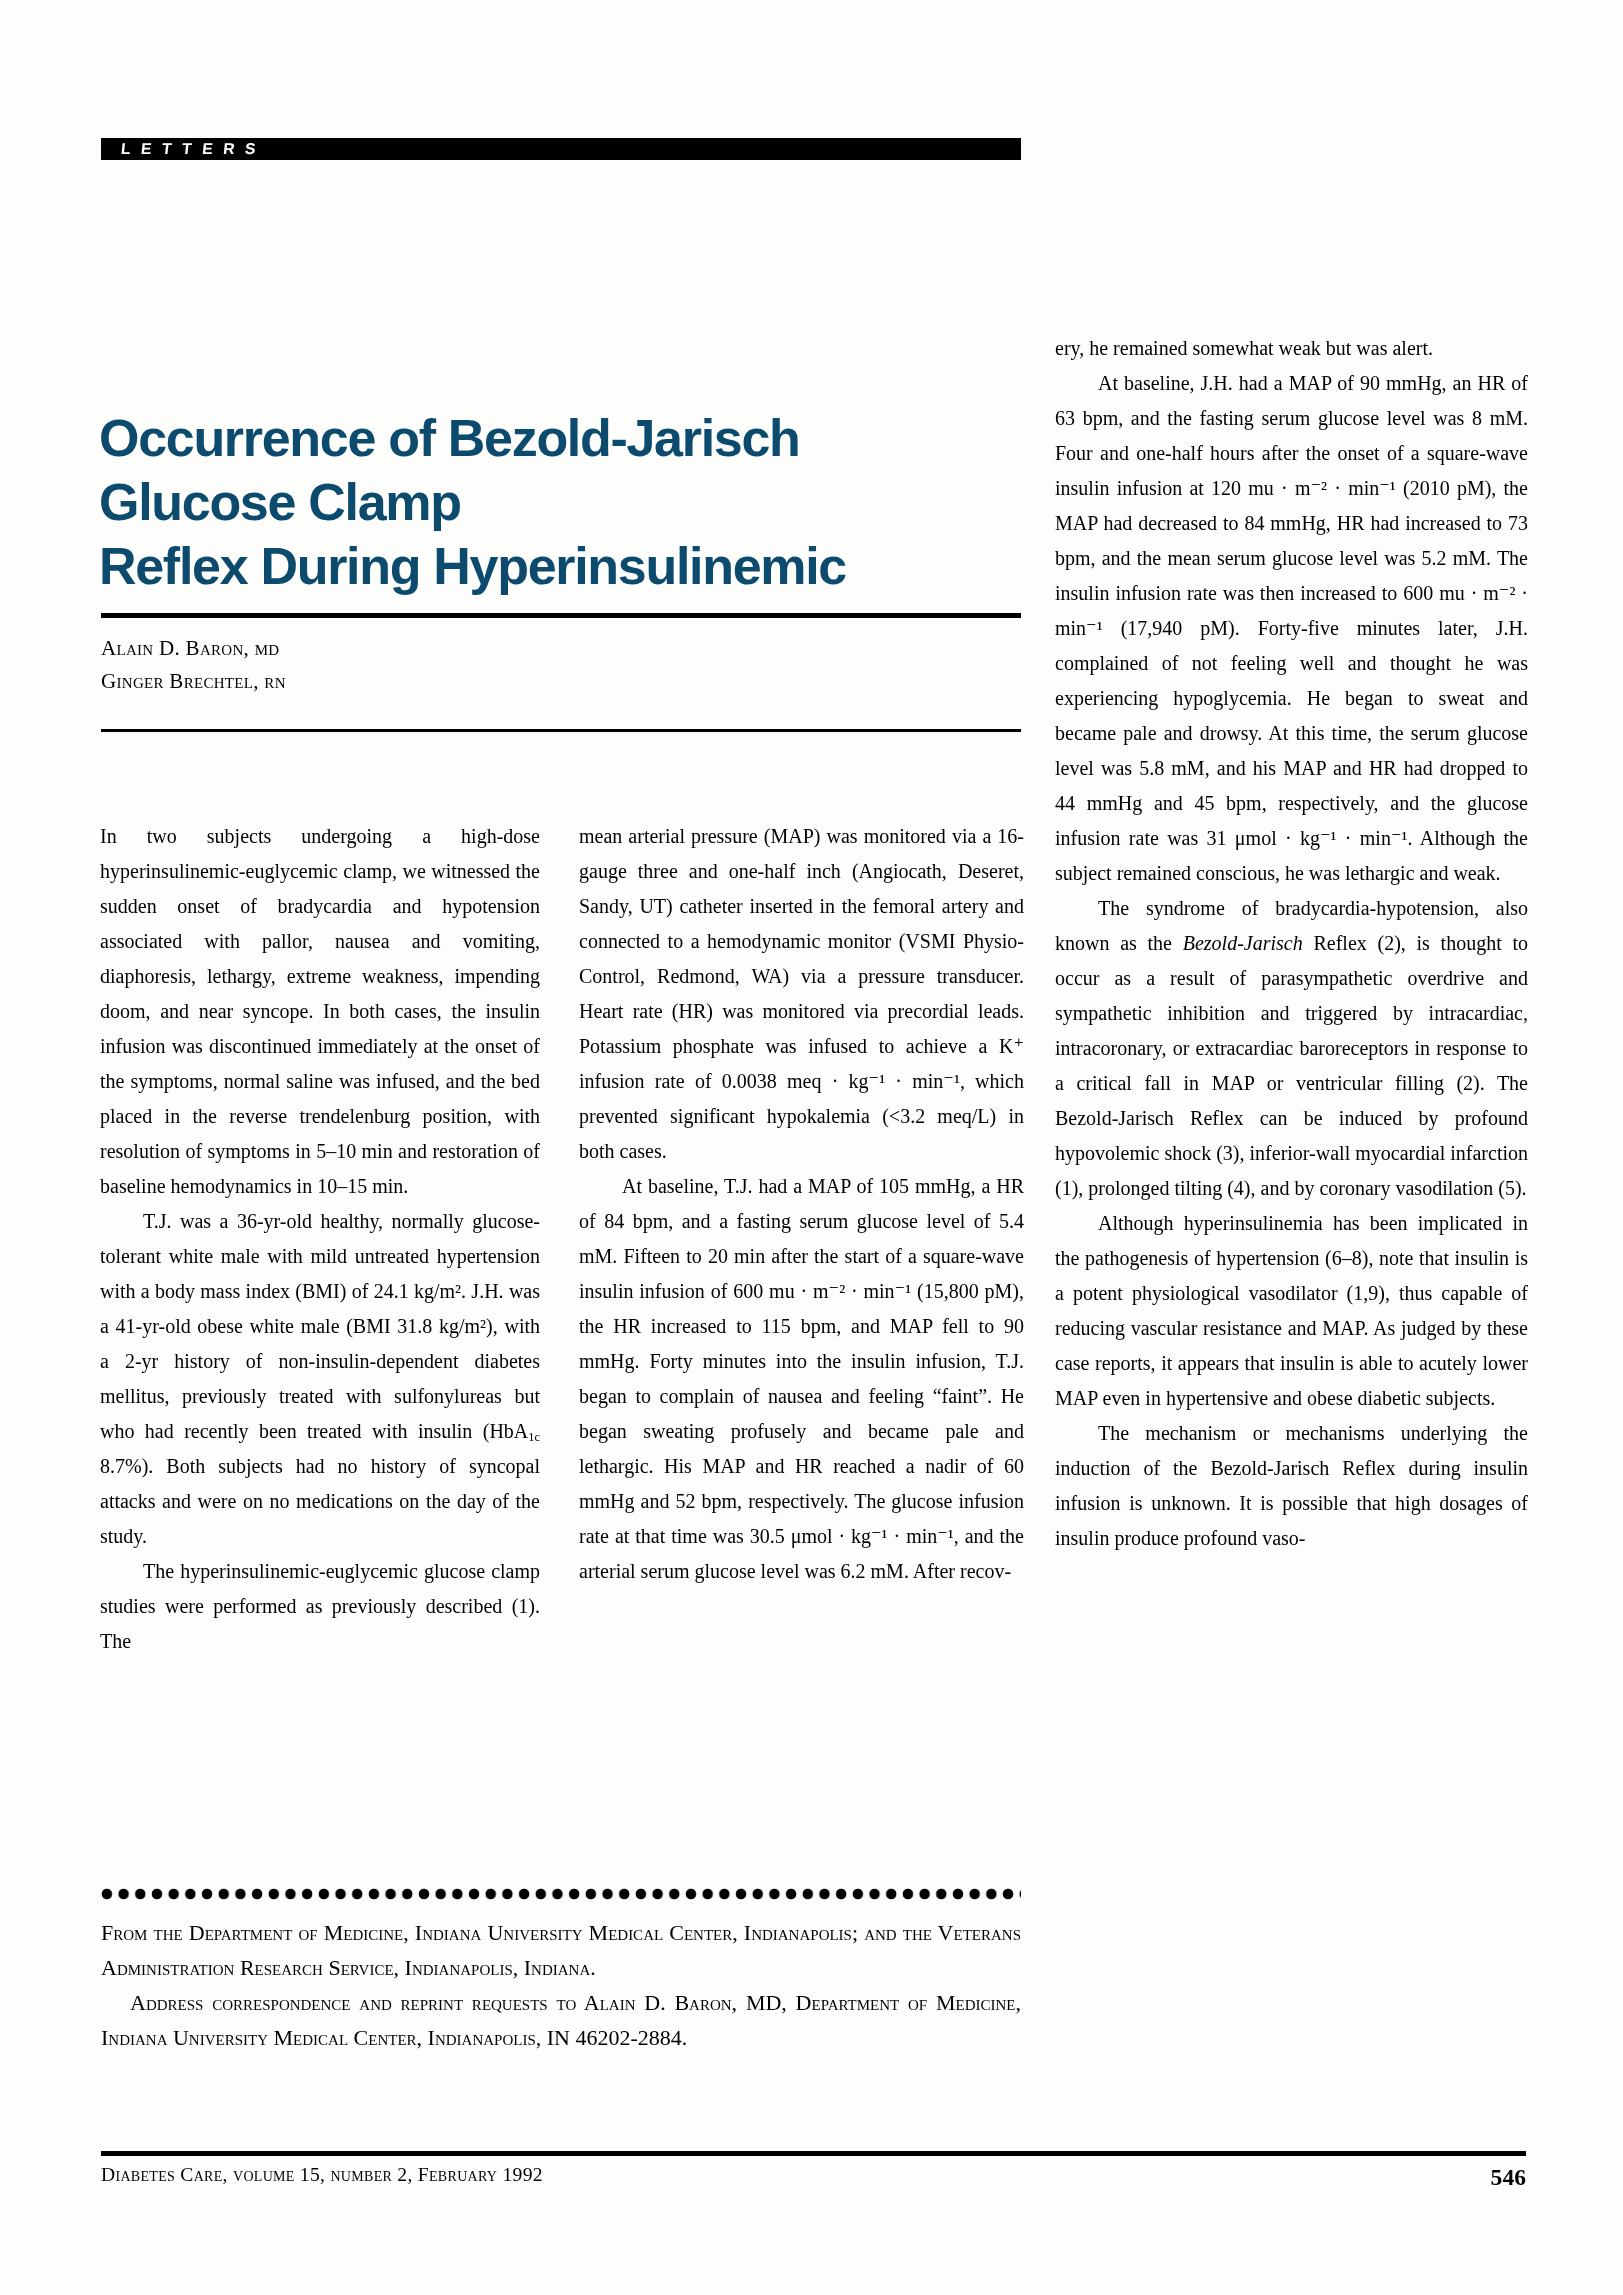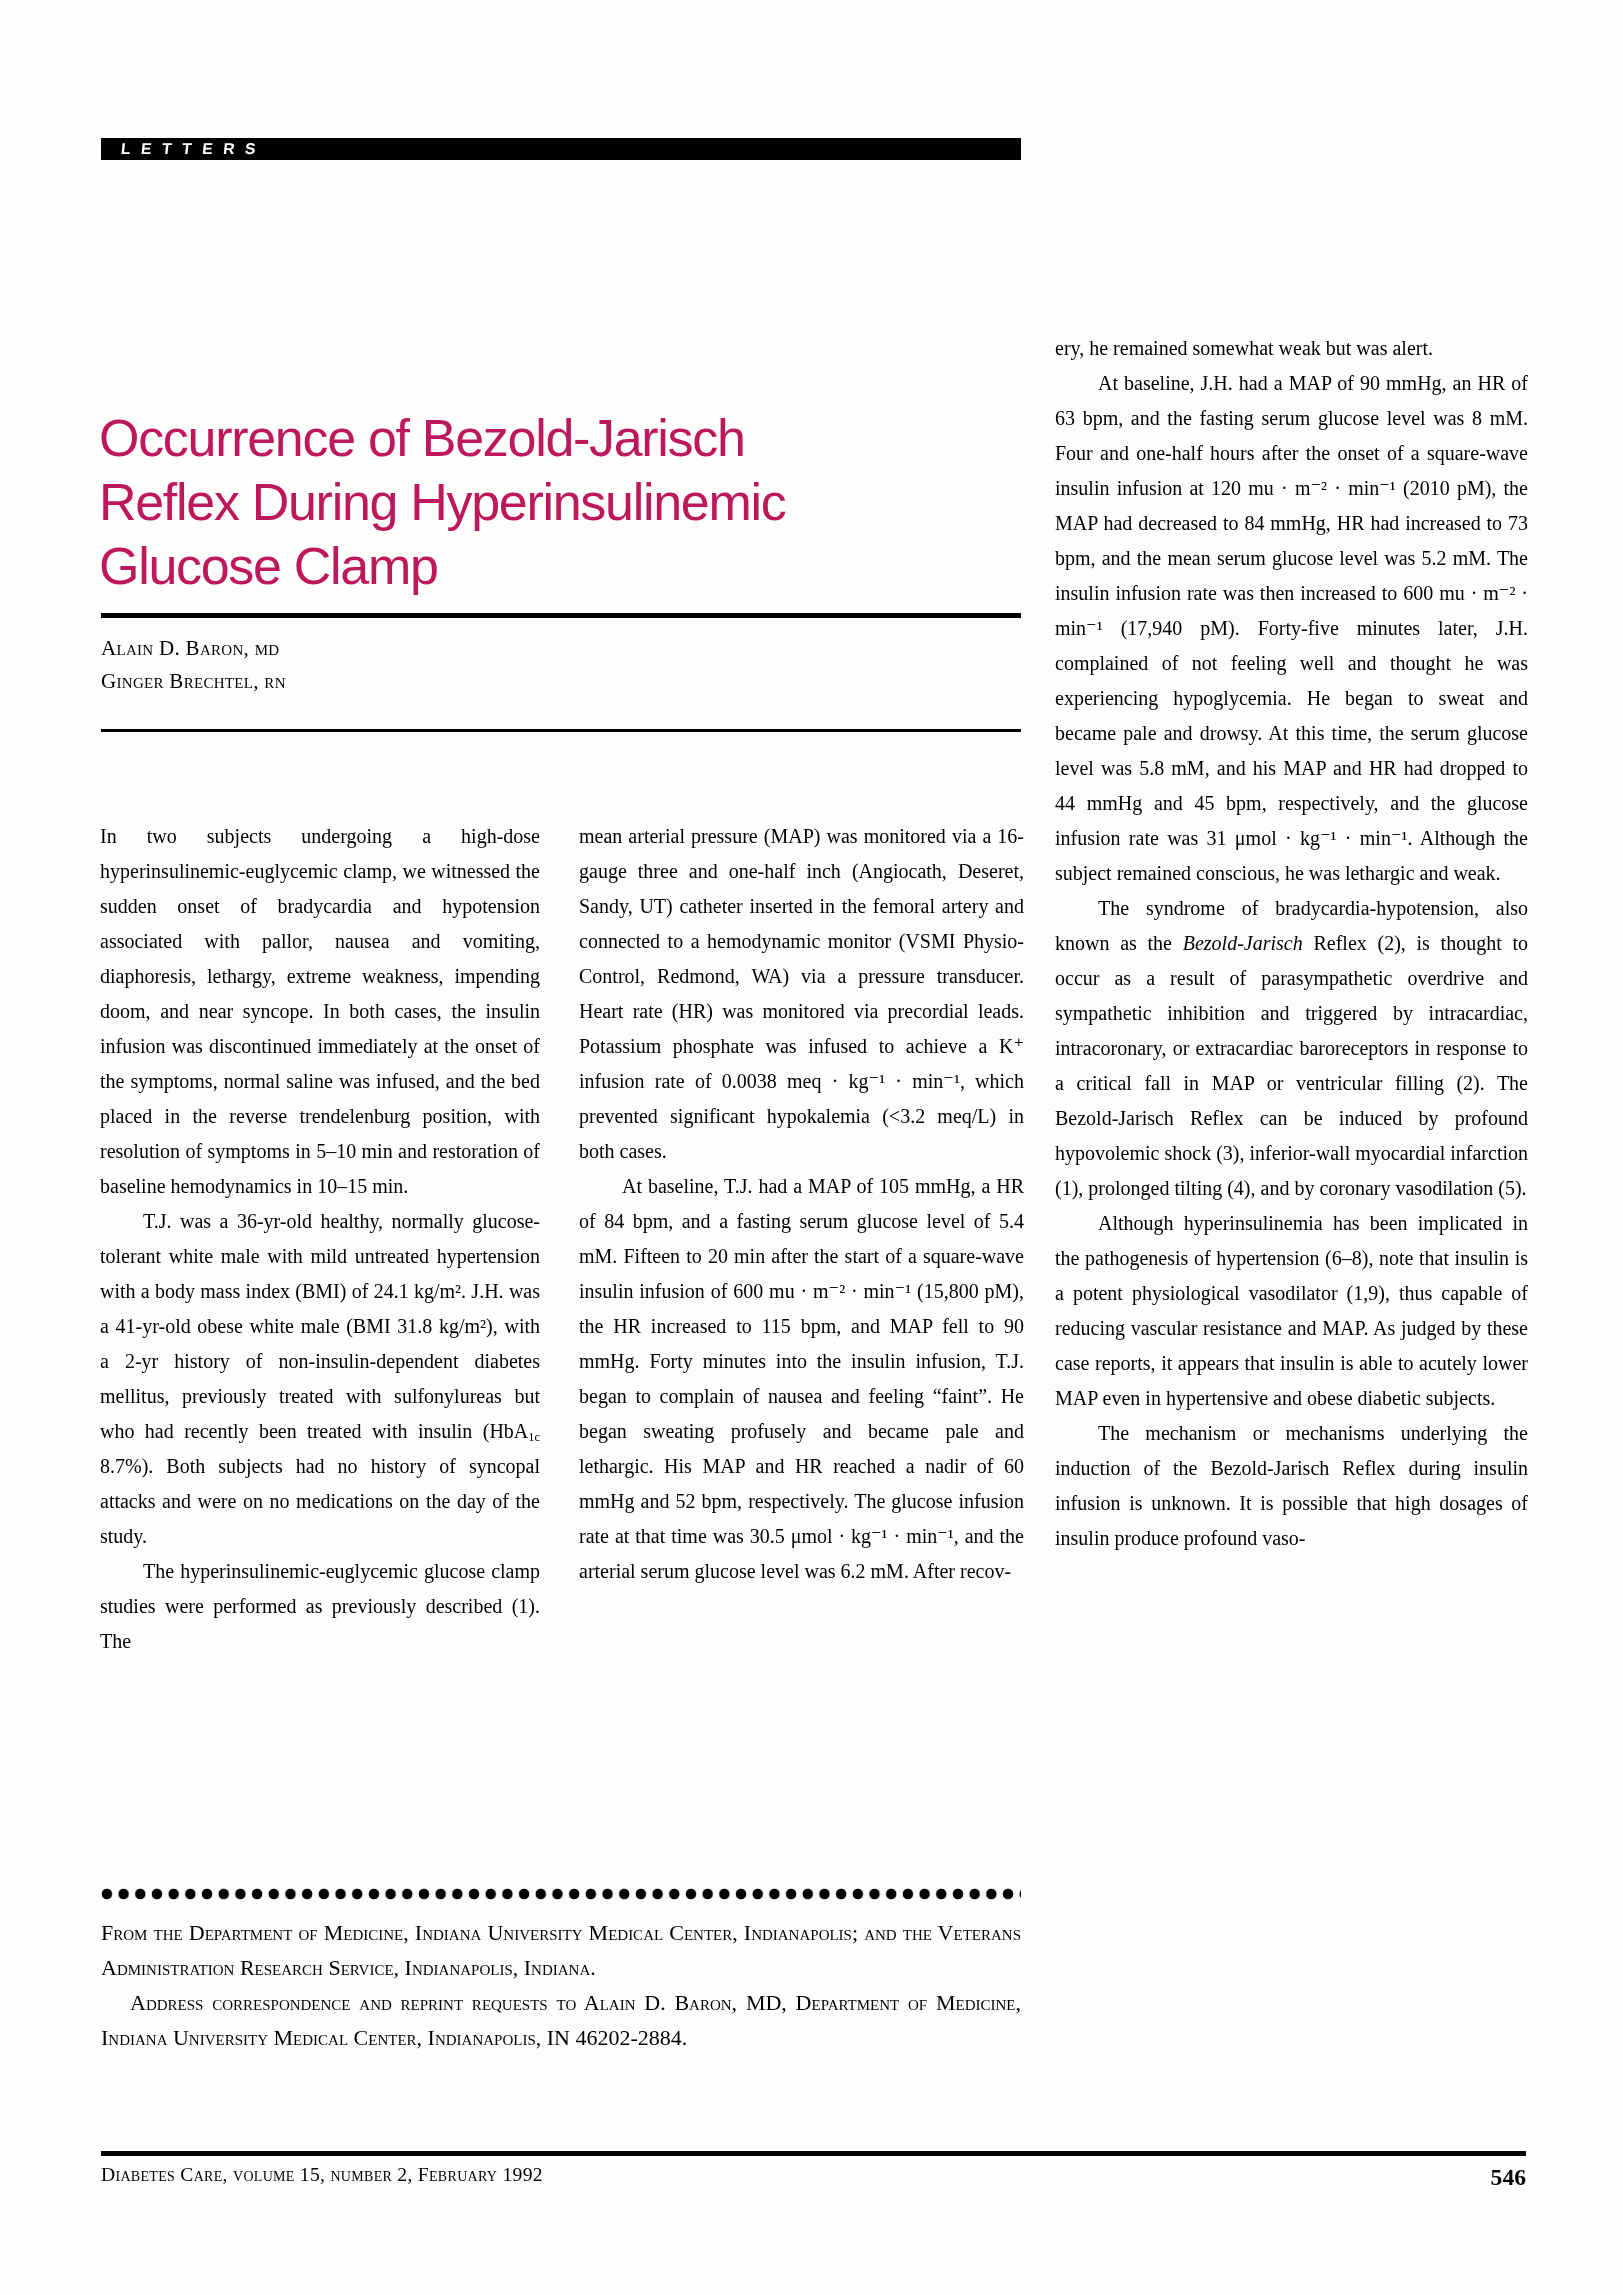--- a/index.html
+++ b/index.html
@@ -31,25 +31,25 @@
     letter-spacing: 10.5px;
     transform: skewX(-6deg);
   }
 
   
   .title {
     position: absolute;
     left: 99px; top: 406px;
     width: 943px;
     font-family: "Liberation Sans", "DejaVu Sans", sans-serif;
-    font-weight: normal;
+    font-weight: bold;
     font-size: 52px;
     line-height: 64px;
     letter-spacing: -1.3px;
-    color: #be185d;
+    color: #0c4a6e;
   }
   .rule { position: absolute; background: #000; }
   .rule-title  { left: 101px; top: 613px; width: 920px; height: 5.2px; }
   .rule-authors{ left: 101px; top: 729px; width: 920px; height: 2.6px; }
   .authors {
     position: absolute;
     left: 101px; top: 632px;
     width: 655px;
     font-variant: small-caps;
     font-size: 21px;
@@ -116,22 +116,22 @@
 <body>
 
 <div class="page">
 
   <div class="letters-bar">
     <span class="label">LETTERS</span>
   </div>
 
   <div class="title">
     <div>Occurrence of Bezold-Jarisch</div>
+    <div>Glucose Clamp</div>
     <div>Reflex During Hyperinsulinemic</div>
-    <div>Glucose Clamp</div>
   </div>
 
   <div class="rule rule-title"></div>
 
   <div class="authors">
     <div>Alain D. Baron, md</div>
     <div>Ginger Brechtel, rn</div>
   </div>
 
   <div class="rule rule-authors"></div>

